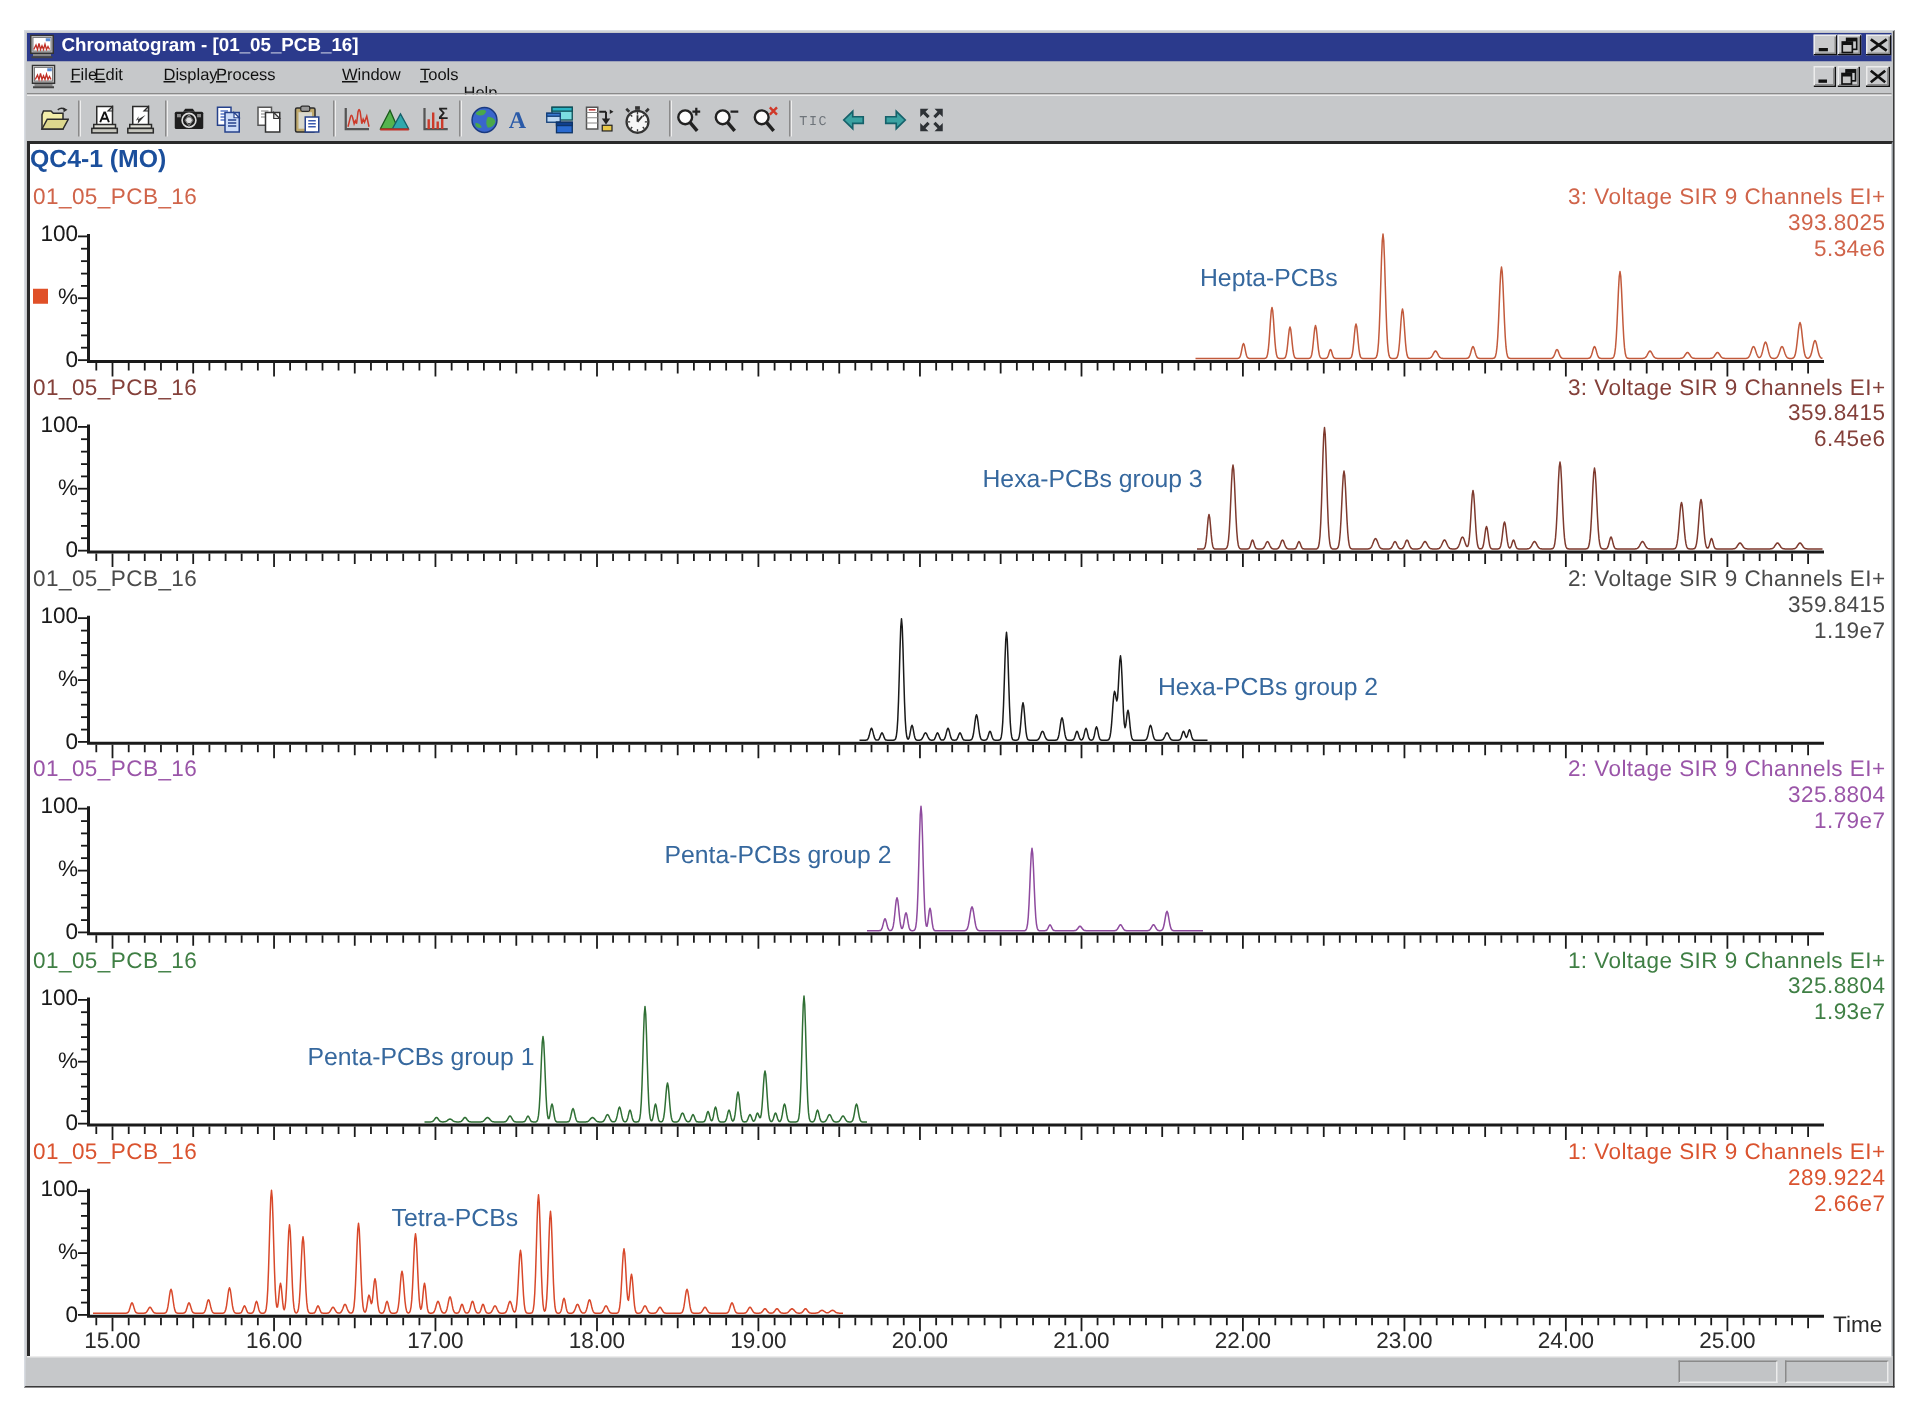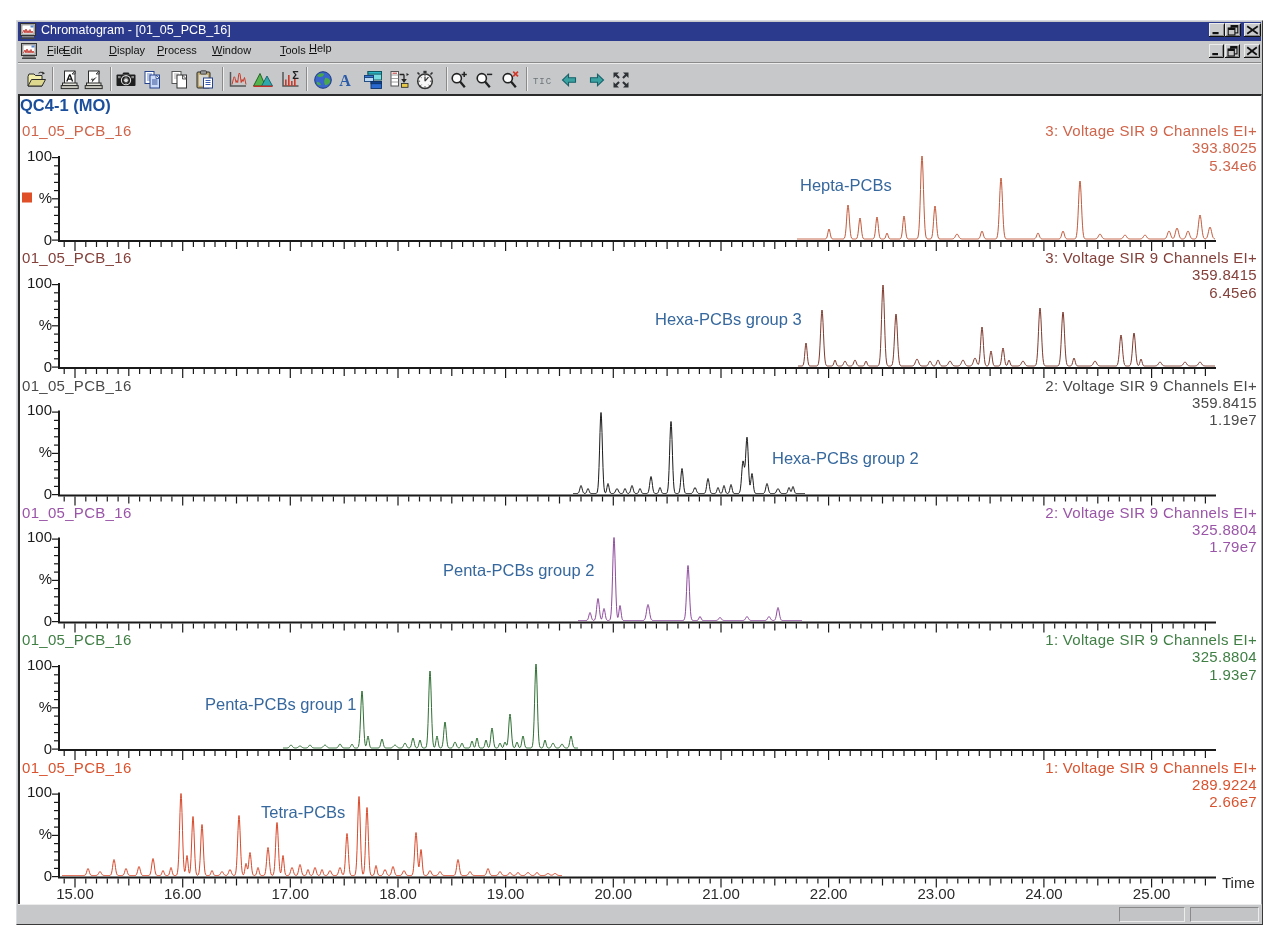--- a/index.html
+++ b/index.html
@@ -1,21 +1,21 @@
 <!DOCTYPE html>
 <html><head><meta charset="utf-8">
 <style>
 * {margin:0;padding:0;box-sizing:border-box}
 html,body {width:1280px;height:949px;background:#fff;overflow:hidden;
   font-family:"Liberation Sans",sans-serif}
 #win {position:absolute;left:16px;top:20px;width:1247px;height:905px;background:#c6c8ca;
   border-left:1px solid #d8dce2;border-top:1px solid #d8dce2;
   border-right:1px solid #3a3a3a;border-bottom:1px solid #3a3a3a}
 #title {position:absolute;left:1px;top:1px;right:1px;height:19px;background:#2b3a8c;color:#fff;
-  font-size:13px;font-weight:normal}
+  font-size:13px;font-weight:bold}
 #title span {position:absolute;left:23px;top:1px;font-size:12.5px}
 #menu {position:absolute;left:1px;top:20px;right:1px;height:28px;background:#c6c8ca;
   font-size:11px;color:#111}
 #menusep {position:absolute;left:1px;top:41px;right:1px;height:2px;
   border-top:1px solid #8a8a8a;border-bottom:1px solid #ececec}
 #toolbar {position:absolute;left:1px;top:43px;right:1px;height:30px;background:#c6c8ca}
 #content {position:absolute;left:1px;top:73px;width:1244px;height:810px;background:#fff;
   border-left:2px solid #2a2a2a;border-top:2px solid #2a2a2a;border-right:1px solid #9aa0a6}
 #status {position:absolute;left:1px;bottom:1px;right:1px;height:19px;background:#c6c8ca;
   border-top:1px solid #ececec}
@@ -64,24 +64,24 @@
 <rect x="0.5" y="0.5" width="15" height="12" fill="#b8b8b8" stroke="#333"></rect>
 <rect x="2" y="2" width="12" height="9" fill="#fff" stroke="#777" stroke-width="0.6"></rect>
 <rect x="10.5" y="2.5" width="3" height="2" fill="#5a8ad2"></rect>
 <path d="M2.5 10 l1.5 -3 1 3 1 -4 1 4 1 -2.5 1 2.5 1 -3.5 1 3.5 1 -2 1 2" stroke="#c03028" stroke-width="0.9" fill="none"></path>
 <rect x="2" y="13" width="12" height="1.6" fill="#888"></rect>
 <rect x="1" y="14.5" width="14" height="1.5" fill="#444"></rect>
 </svg>
   <span style="position:absolute;left:29px;top:3px"><u>F</u>ile</span>
       <span style="position:absolute;left:45px;top:3px"><u>E</u>dit</span>
       <span style="position:absolute;left:91px;top:3px"><u>D</u>isplay</span>
-      <span style="position:absolute;left:139px;top:3px"><u>P</u>rocess</span>
-      <span style="position:absolute;left:194px;top:3px"><u>W</u>indow</span>
+      <span style="position:absolute;left:126px;top:3px"><u>P</u>rocess</span>
+      <span style="position:absolute;left:210px;top:3px"><u>W</u>indow</span>
       <span style="position:absolute;left:262px;top:3px"><u>T</u>ools</span>
-      <span style="position:absolute;left:291px;top:1px"><u>H</u>elp</span>
+      <span style="position:absolute;left:291px;top:15px"><u>H</u>elp</span>
   <svg width="15" height="14" viewBox="0 0 15 14" style="position:absolute;left:1191px;top:3px">
 <rect x="0" y="0" width="15" height="14" fill="#c9cacc"></rect>
 <path d="M0 14 L0 0 L15 0" stroke="#ececec" stroke-width="2" fill="none"></path>
 <path d="M14.5 0.5 L14.5 13.5 L0 13.5" stroke="#111" stroke-width="1" fill="none"></path>
 <path d="M13.5 1.5 L13.5 12.5 L1 12.5" stroke="#8a8a8a" stroke-width="1" fill="none"></path>
 <rect x="3.3" y="9.0" width="5.7" height="2.2" fill="#111"></rect>
 </svg>
   <svg width="15" height="14" viewBox="0 0 15 14" style="position:absolute;left:1207px;top:3px">
 <rect x="0" y="0" width="15" height="14" fill="#c9cacc"></rect>
 <path d="M0 14 L0 0 L15 0" stroke="#ececec" stroke-width="2" fill="none"></path>

